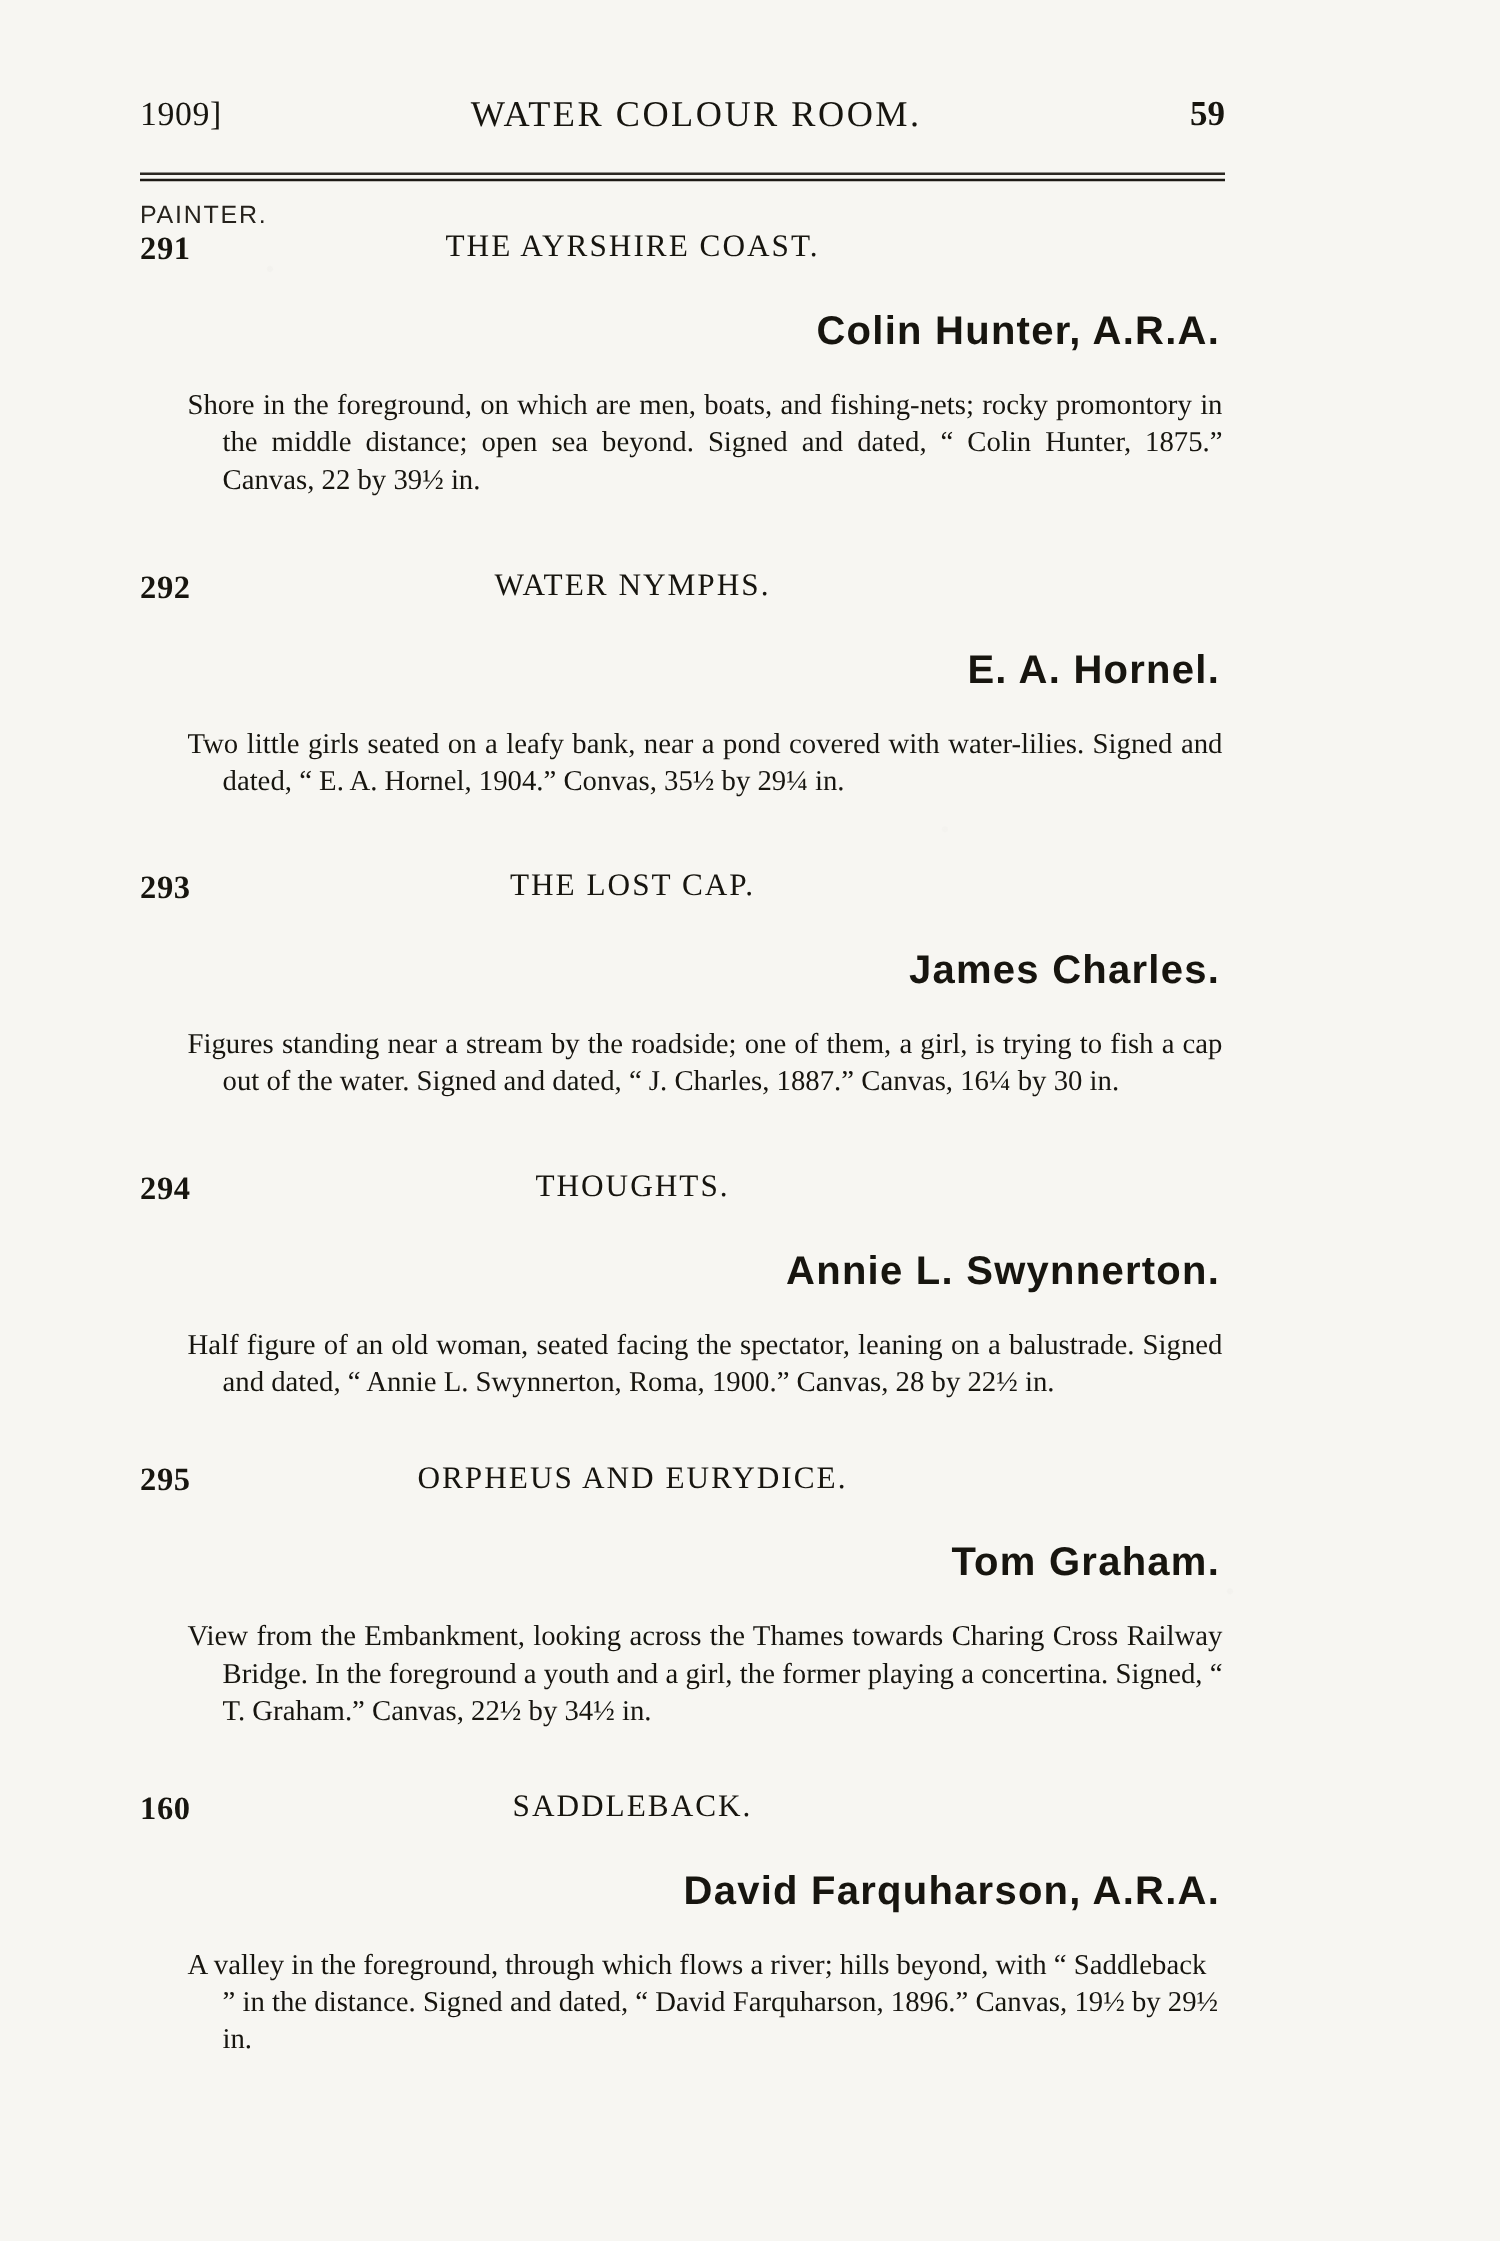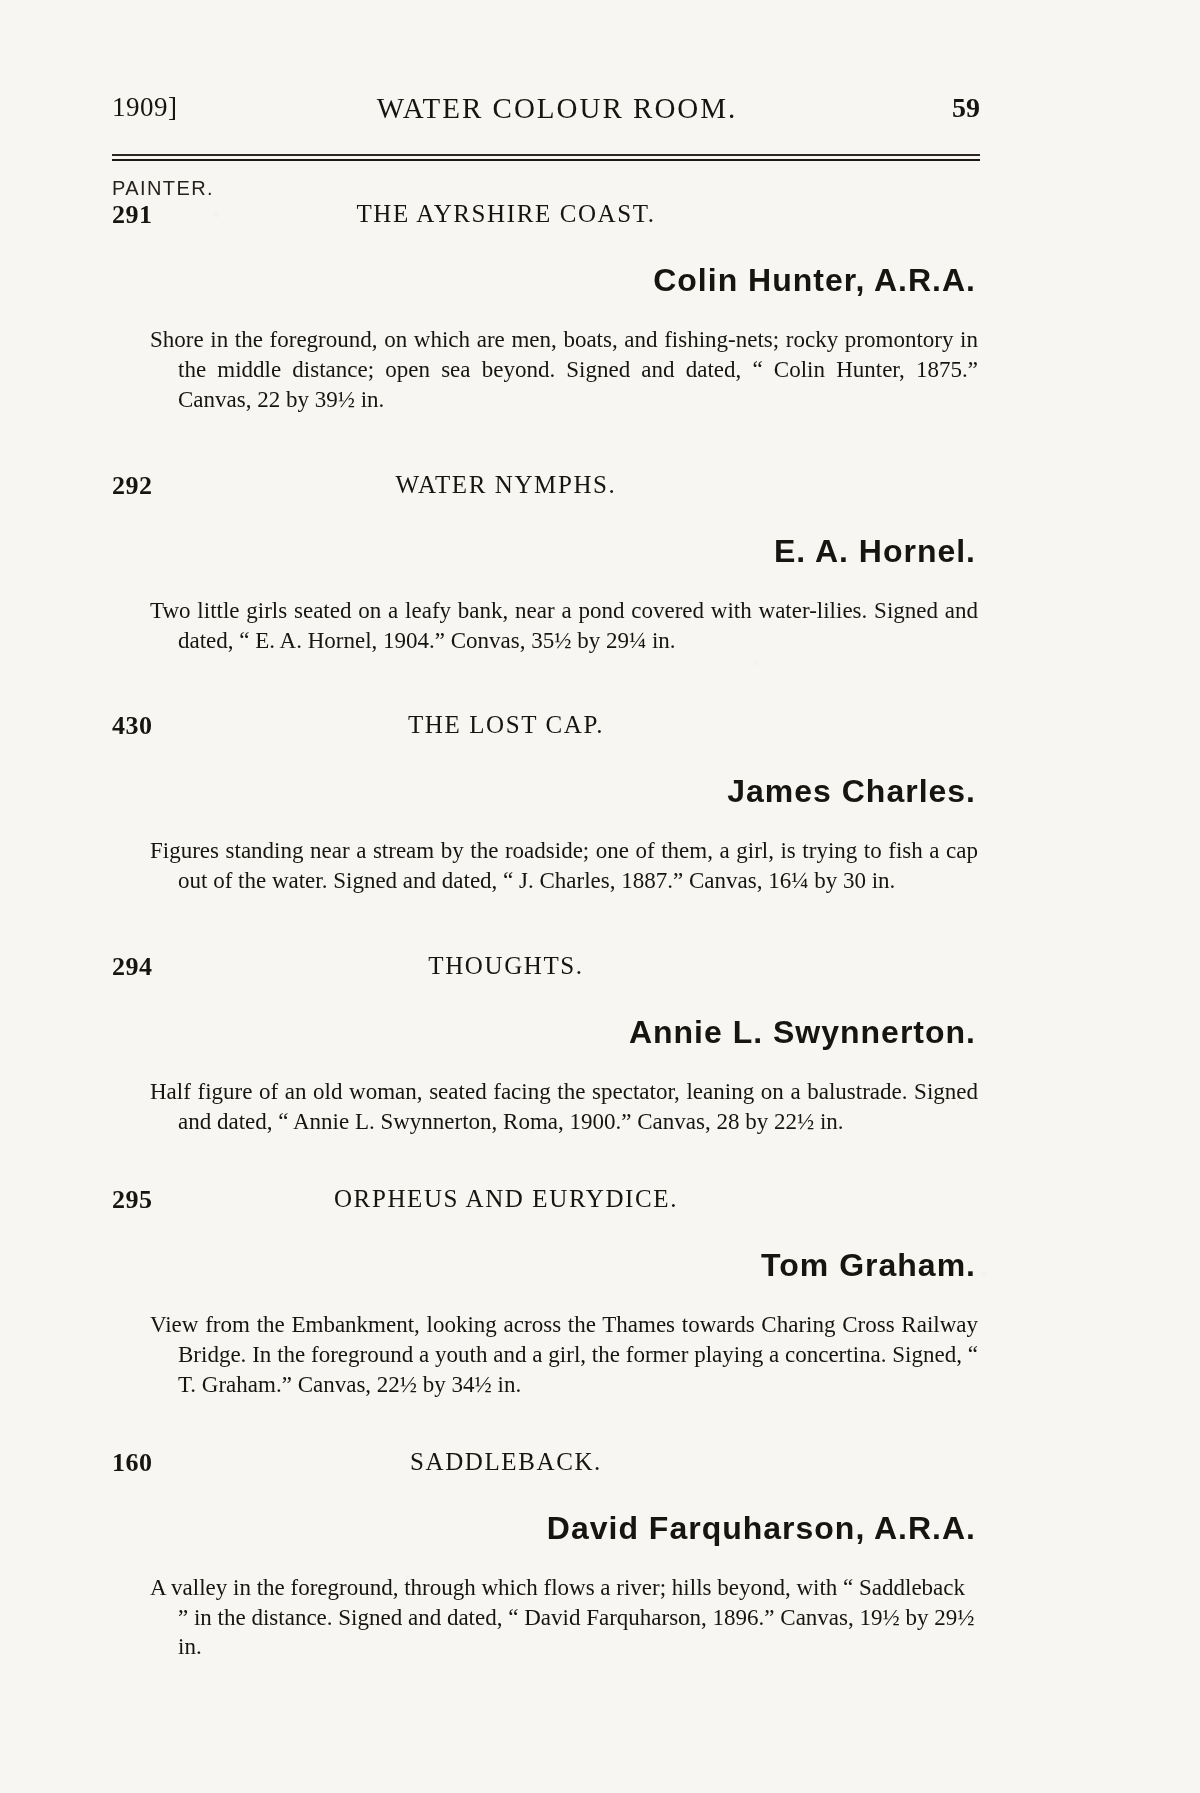--- a/index.html
+++ b/index.html
@@ -19,21 +19,21 @@
       radial-gradient(circle at 82% 71%, rgba(0,0,0,0.014) 0 2px, transparent 3px),
       radial-gradient(circle at 34% 88%, rgba(0,0,0,0.012) 0 2px, transparent 3px);
     font-family: "Liberation Serif", "DejaVu Serif", serif;
     color: #17150f;
     overflow: hidden;
     box-sizing: border-box;
   }
   .content {
     position: absolute;
     left: 112px;
-    top: 16px;
+    top: 0;
     width: 868px;
   }
 
   
   .runhead {
     position: relative;
     height: 54px;
     margin-top: 76px;
   }
   .runhead .year {
@@ -155,21 +155,21 @@
       <div class="entry-head">
         <span class="entry-num">292</span>
         <div class="entry-title">WATER NYMPHS.</div>
       </div>
       <div class="entry-painter">E. A. Hornel.</div>
       <div class="entry-desc">Two little girls seated on a leafy bank, near a pond covered with water-lilies.  Signed and dated, “ E. A. Hornel, 1904.”  Convas, 35½ by 29¼ in.</div>
     </div>
 
     <div class="entry gap">
       <div class="entry-head">
-        <span class="entry-num">430</span>
+        <span class="entry-num">293</span>
         <div class="entry-title">THE LOST CAP.</div>
       </div>
       <div class="entry-painter">James Charles.</div>
       <div class="entry-desc">Figures standing near a stream by the roadside; one of them, a girl, is trying to fish a cap out of the water.  Signed and dated, “ J. Charles, 1887.”   Canvas, 16¼ by 30 in.</div>
     </div>
 
     <div class="entry gap">
       <div class="entry-head">
         <span class="entry-num">294</span>
         <div class="entry-title">THOUGHTS.</div>

